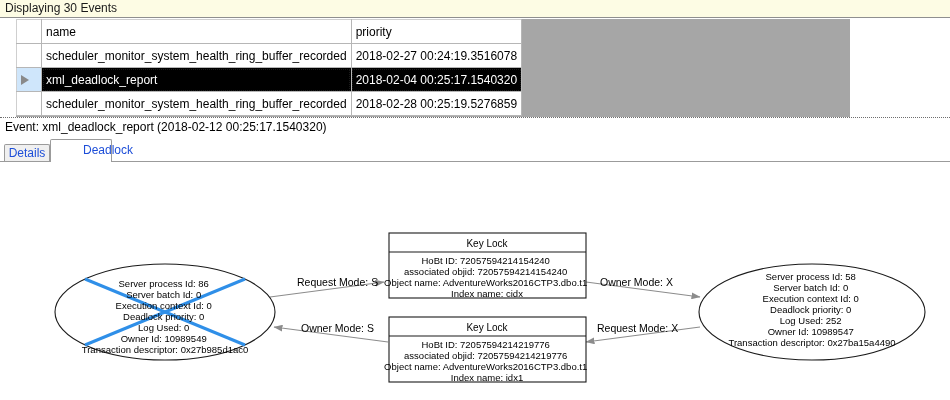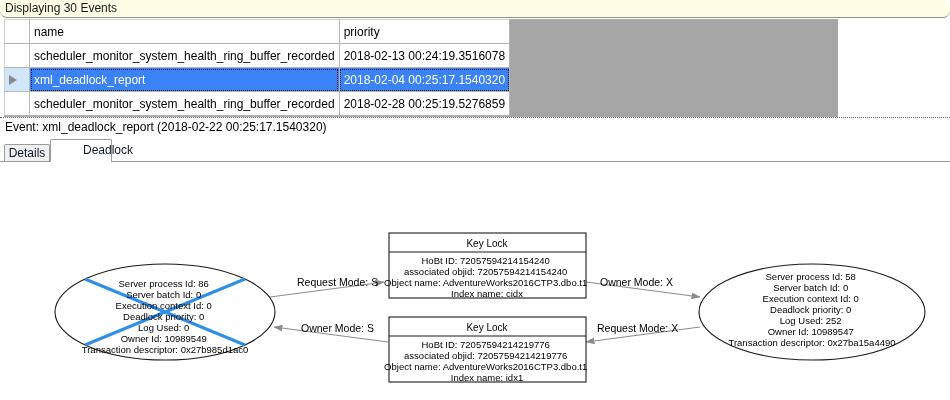--- a/index.html
+++ b/index.html
@@ -26,27 +26,26 @@
     position: absolute;
     left: 0; top: 0;
     width: 950px; height: 18px;
     background: #fdfce4;
     border-bottom: 1px solid #8f8f8f;
     box-sizing: border-box;
     line-height: 17px;
     padding-left: 5px;
     font-size: 12px;
     color: #1a1a1a;
-    border-radius: 7px;
   }
 
   
   .grid-area {
     position: absolute;
-    left: 4px; top: 19px;
+    left: 16px; top: 19px;
     width: 834px; height: 98px;
     background: #a6a6a6;
     overflow: hidden;
   }
   table.grid {
     border-collapse: collapse;
     table-layout: fixed;
     background: #ffffff;
   }
   table.grid td, table.grid th {
@@ -73,21 +72,21 @@
   }
   td.selcell {
     background: #ffffff;
     text-align: center;
     padding: 0;
   }
   tr.selected td.selcell {
     background: #cfe6fb;
   }
   tr.selected td.datacell {
-    background: #3b82f6;
+    background: #000000;
     color: #ffffff;
     outline: 1px dotted #1a1a1a;
     outline-offset: -2px;
   }
   .rowarrow {
     display: inline-block;
     width: 0; height: 0;
     border-top: 5px solid transparent;
     border-bottom: 5px solid transparent;
     border-left: 8px solid #8a8a8a;
@@ -115,21 +114,21 @@
   }
   .tab {
     position: absolute;
     bottom: 0;
     box-sizing: border-box;
     background: #f0f0f0;
     border: 1px solid #9b9b9b;
     border-bottom: none;
     font-size: 12px;
     text-align: center;
-    color: #0f172a;
+    color: #1d4ed8;
     border-radius: 2px 2px 0 0;
   }
   .tab.inactive {
     left: 4px;
     width: 46px; height: 18px;
     line-height: 16px;
   }
   .tab.active {
     left: 50px;
     width: 62px; height: 23px;
@@ -201,39 +200,39 @@
         <tr>
           <th class="hdr"></th>
           <th class="hdr">name</th>
           <th class="hdr">priority</th>
         </tr>
       </thead>
       <tbody>
         <tr>
           <td class="selcell"></td>
           <td class="datacell">scheduler_monitor_system_health_ring_buffer_recorded</td>
-          <td class="datacell">2018-02-13 00:24:19.3516078</td>
+          <td class="datacell">2018-02-27 00:24:19.3516078</td>
         </tr>
         <tr class="selected">
           <td class="selcell">
             <span class="rowarrow"></span>
           </td>
           <td class="datacell">xml_deadlock_report</td>
           <td class="datacell">2018-02-04 00:25:17.1540320</td>
         </tr>
         <tr>
           <td class="selcell"></td>
           <td class="datacell">scheduler_monitor_system_health_ring_buffer_recorded</td>
           <td class="datacell">2018-02-28 00:25:19.5276859</td>
         </tr>
       </tbody>
     </table>
   </div>
 
-  <div class="event-header">Event: xml_deadlock_report (2018-02-22 00:25:17.1540320)</div>
+  <div class="event-header">Event: xml_deadlock_report (2018-02-12 00:25:17.1540320)</div>
 
   <div class="tabstrip">
     <div class="tab inactive">Details</div>
     <div class="tab active">Deadlock</div>
   </div>
   <div class="tabline"></div>
   <div class="tabline-cover"></div>
 
   <div class="canvas">
     <svg width="950" height="238" viewBox="0 0 950 238" xmlns="http://www.w3.org/2000/svg">

